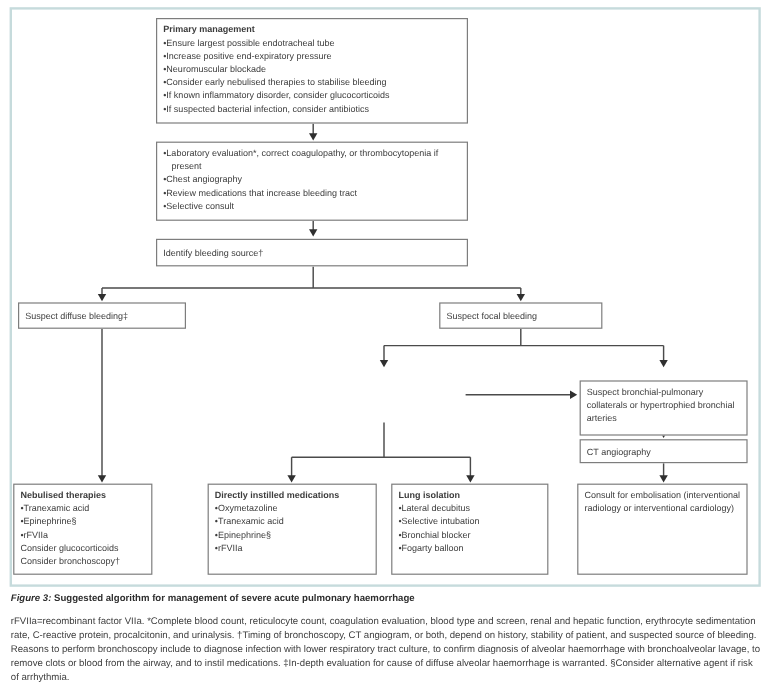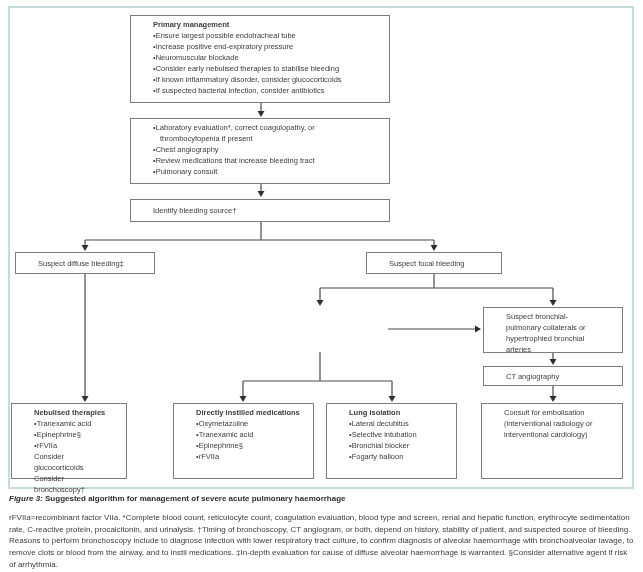--- a/index.html
+++ b/index.html
@@ -9,21 +9,21 @@
     color:#3c3c3c;overflow:hidden;
   }
   .frame{
     position:absolute;left:8px;top:6px;width:622px;height:479px;
     border:2px solid #c6dbdc;background:#ffffff;
   }
   .connectors{position:absolute;left:0;top:0;width:643px;height:572px;pointer-events:none;}
   .box{
     position:absolute;background:#ffffff;border:1px solid #7d7d7d;
     box-sizing:border-box;font-size:7.5px;line-height:11px;
-    padding:3px 22px;color:#3c3c3c;
+    padding:3px 5px;color:#3c3c3c;
   }
   .box.center{display:flex;align-items:center;padding-top:0;padding-bottom:0;text-align:right;}
   .box-title{font-weight:bold;white-space:nowrap;}
   .li{padding-left:7px;text-indent:-7px;}
   .li::before{content:"\2022 ";}
   .note{padding-left:0;}
   .caption{position:absolute;left:9px;top:493px;width:625px;font-size:8px;line-height:11.8px;color:#3d3d3d;}
   .cap-head{font-weight:bold;color:#2e2e2e;}
   .cap-label{font-style:italic;}
   .cap-body{margin-top:7px;}
@@ -85,37 +85,37 @@
     <div class="li">Neuromuscular blockade</div>
     <div class="li">Consider early nebulised therapies to stabilise bleeding</div>
     <div class="li">If known inflammatory disorder, consider glucocorticoids</div>
     <div class="li">If suspected bacterial infection, consider antibiotics</div>
   </div>
 
   <div class="box" style="left:130px;top:118px;width:260px;height:66px">
     <div class="li">Laboratory evaluation*, correct coagulopathy, or thrombocytopenia if present</div>
     <div class="li">Chest angiography</div>
     <div class="li">Review medications that increase bleeding tract</div>
-    <div class="li">Pulmonary consult</div>
+    <div class="li">Selective consult</div>
   </div>
 
   <div class="box center" style="left:130px;top:199px;width:260px;height:23px">
     <div>Identify bleeding source†</div>
   </div>
 
   <div class="box center" style="left:15px;top:252px;width:140px;height:22px">
     <div>Suspect diffuse bleeding‡</div>
   </div>
 
   <div class="box center" style="left:366px;top:252px;width:136px;height:22px">
     <div>Suspect focal bleeding</div>
   </div>
 
 
-  <div class="box" style="left:483px;top:307px;width:140px;height:46px">
+  <div class="box" style="left:483px;top:317px;width:140px;height:46px">
     <div>Suspect bronchial-pulmonary collaterals or hypertrophied bronchial arteries</div>
   </div>
 
   <div class="box center" style="left:483px;top:366px;width:140px;height:20px">
     <div>CT angiography</div>
   </div>
 
   <div class="box" style="left:11px;top:403px;width:116px;height:76px">
     <div class="box-title">Nebulised therapies</div>
     <div class="li">Tranexamic acid</div>

